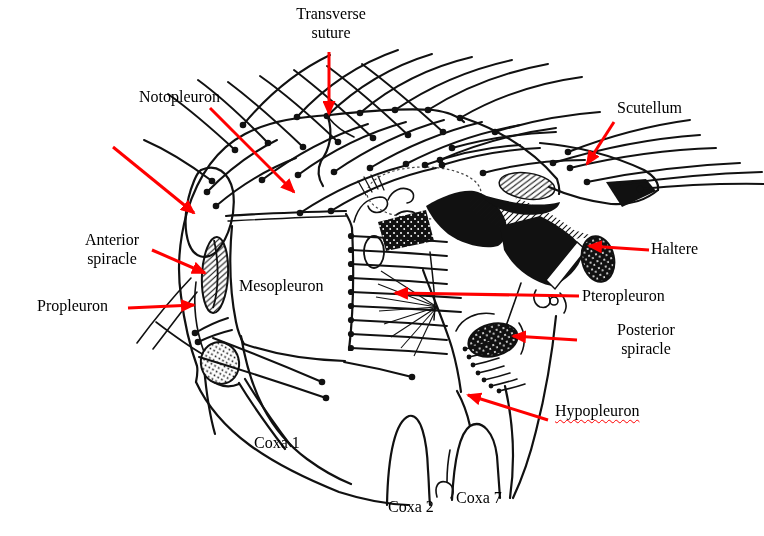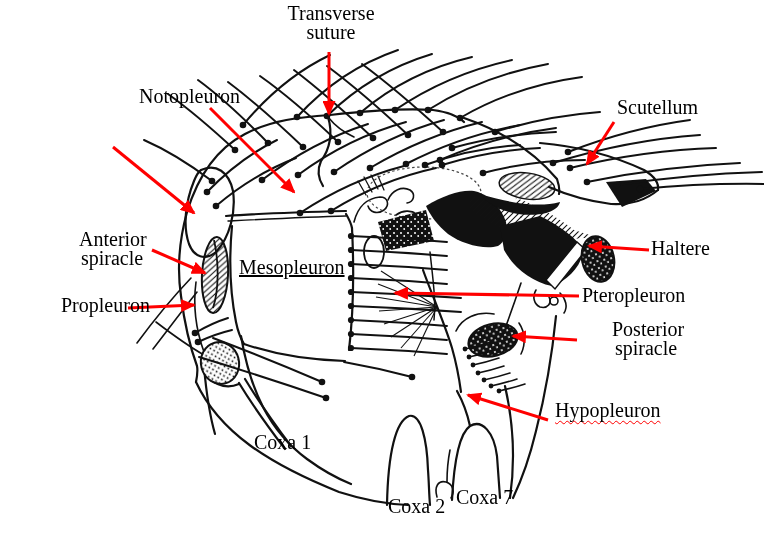--- a/index.html
+++ b/index.html
@@ -1,19 +1,19 @@
 <!DOCTYPE html>
 <html><head>
 <meta charset="utf-8">
 <style>
   html,body{margin:0;padding:0;background:#ffffff;}
   .stage{position:relative;width:764px;height:536px;background:#ffffff;overflow:hidden;
          font-family:"Liberation Serif","DejaVu Serif",serif;}
   .stage svg{position:absolute;left:0;top:0;}
-  .label{position:absolute;font-size:20px;line-height:19px;color:#000;white-space:pre-line;}
+  .label{position:absolute;font-size:16px;line-height:19px;color:#000;white-space:pre-line;}
   .center{text-align:center;}
   .wavy{text-decoration:underline;text-decoration-style:wavy;text-decoration-color:#ff0000;
         text-decoration-thickness:1px;text-underline-offset:3px;text-decoration-skip-ink:none;}
 </style>
 </head>
 <body>
 
 <div class="stage">
 
 <svg width="764" height="536" viewBox="0 0 764 536">
@@ -259,22 +259,22 @@
     <line x1="577" y1="340" x2="513" y2="336" marker-end="url(#ah)"></line>
     <line x1="548" y1="420" x2="468" y2="395" marker-end="url(#ah)"></line>
   </g>
 </svg>
 
 <div class="label center" style="left:287px;top:4px;width:88px;">Transverse
 suture</div>
 <div class="label" style="left:139px;top:87px;">Notopleuron</div>
 <div class="label center" style="left:79px;top:230px;width:66px;">Anterior
 spiracle</div>
-<div class="label" style="left:37px;top:296px;margin-left:24px;">Propleuron</div>
-<div class="label" style="left:239px;top:258px;text-decoration:underline;">Mesopleuron</div>
+<div class="label" style="left:37px;top:296px;">Propleuron</div>
+<div class="label" style="left:239px;top:276px;">Mesopleuron</div>
 <div class="label" style="left:617px;top:98px;">Scutellum</div>
 <div class="label" style="left:651px;top:239px;">Haltere</div>
 <div class="label" style="left:582px;top:286px;">Pteropleuron</div>
 <div class="label center" style="left:612px;top:320px;width:68px;">Posterior
 spiracle</div>
 <div class="label wavy" style="left:555px;top:401px;">Hypopleuron</div>
 <div class="label" style="left:214px;top:433px;margin-left:40px;">Coxa 1</div>
 <div class="label" style="left:388px;top:497px;">Coxa 2</div>
 <div class="label" style="left:456px;top:488px;">Coxa 7</div>
 

